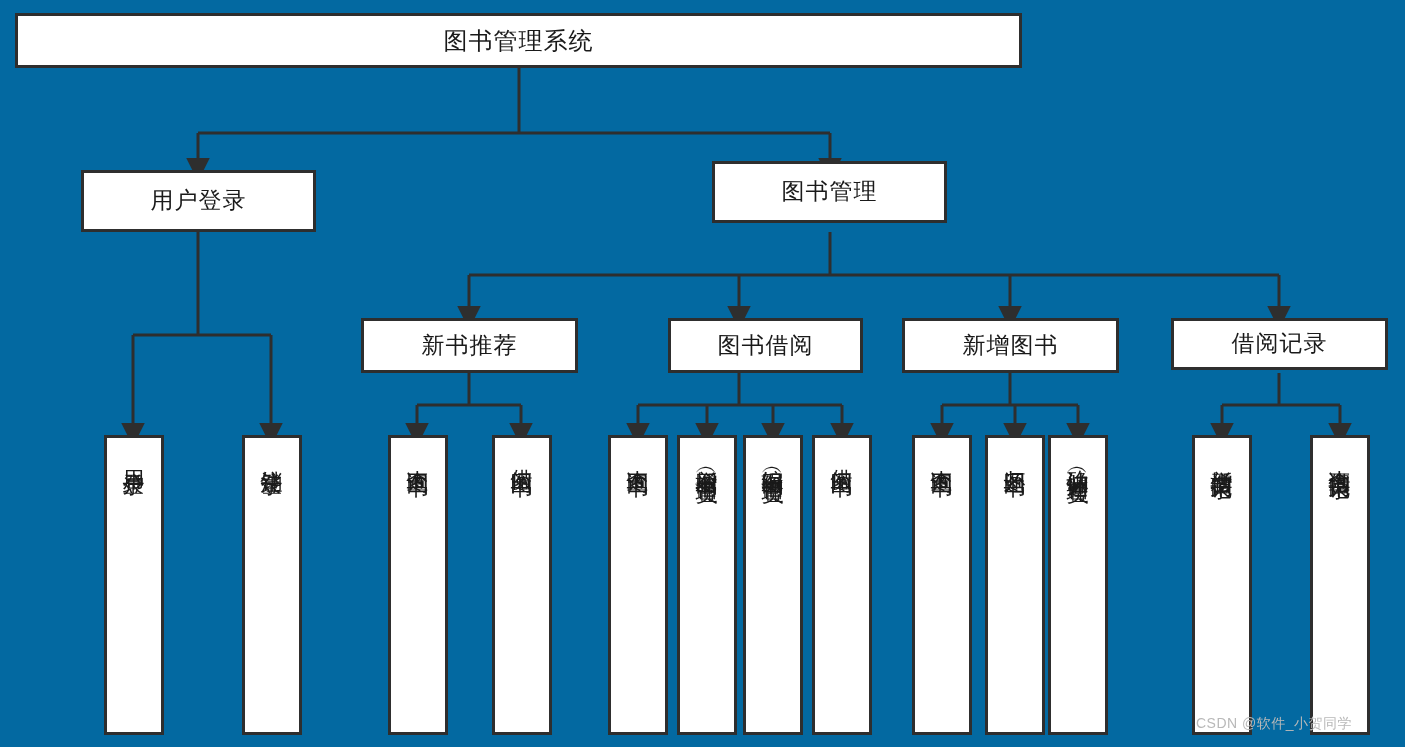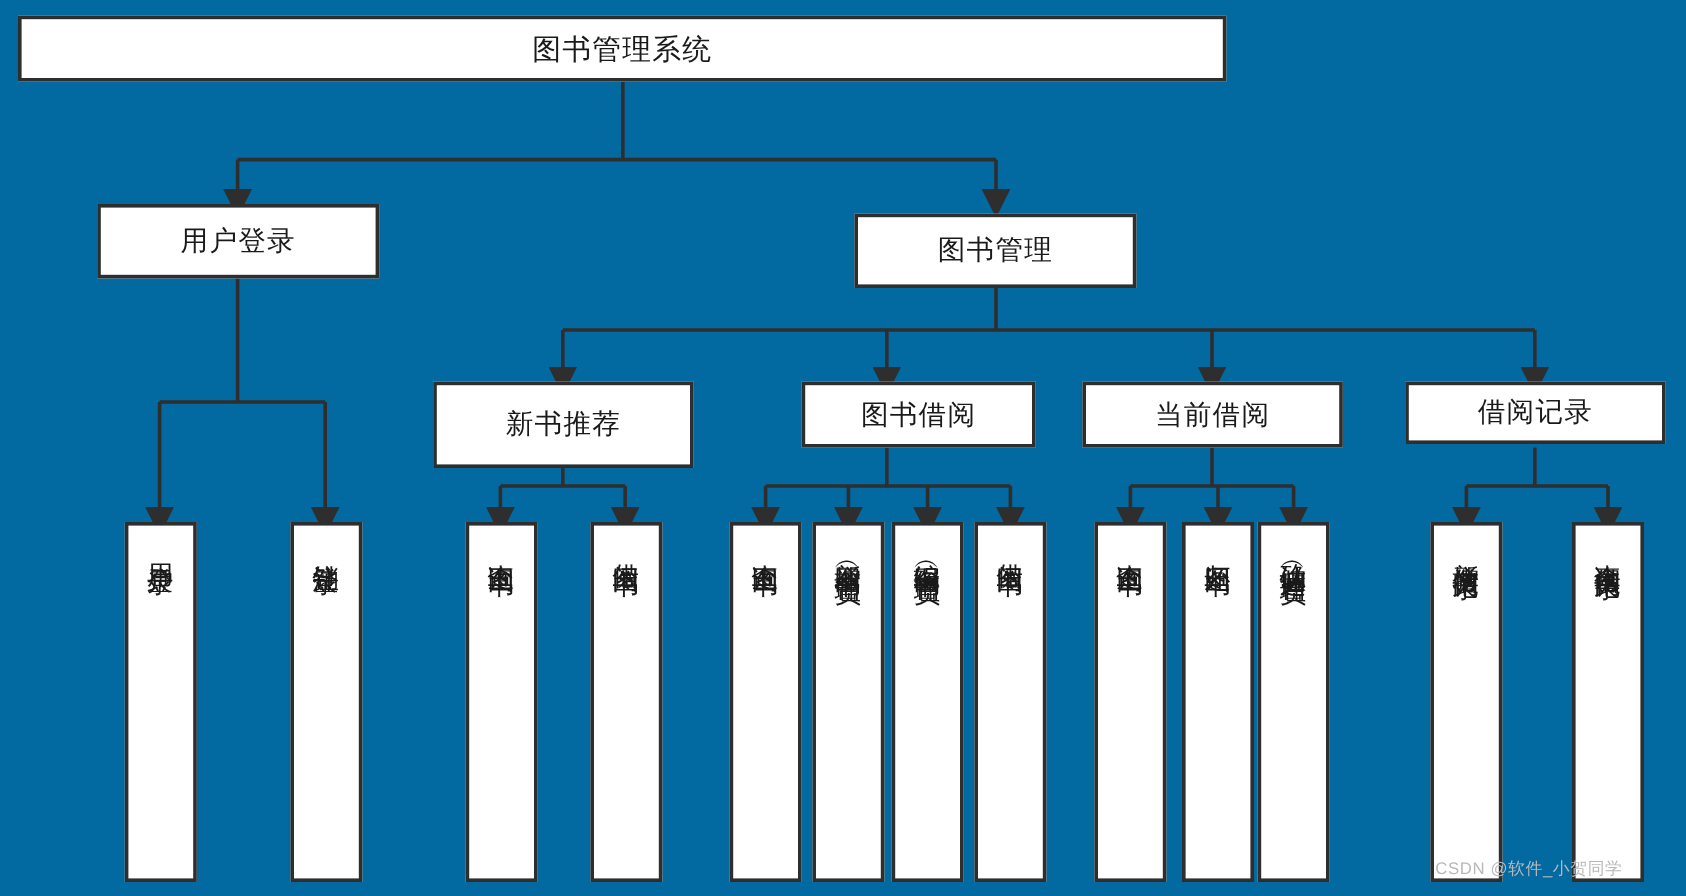--- a/index.html
+++ b/index.html
@@ -126,32 +126,32 @@
     </g>
   </svg>
 
   <div class="node root-node" style="left:15px; top:13px; width:1007px; height:55px;">
     <span>图书管理系统</span>
   </div>
 
   <div class="node h-node" style="left:81px; top:170px; width:235px; height:62px;">
     <span>用户登录</span>
   </div>
-  <div class="node h-node" style="left:712px; top:178px; width:235px; height:62px;">
+  <div class="node h-node" style="left:712px; top:161px; width:235px; height:62px;">
     <span>图书管理</span>
   </div>
 
-  <div class="node h-node" style="left:361px; top:318px; width:217px; height:72px;">
+  <div class="node h-node" style="left:361px; top:318px; width:217px; height:55px;">
     <span>新书推荐</span>
   </div>
   <div class="node h-node" style="left:668px; top:318px; width:195px; height:55px;">
     <span>图书借阅</span>
   </div>
   <div class="node h-node" style="left:902px; top:318px; width:217px; height:55px;">
-    <span>当前借阅</span>
+    <span>新增图书</span>
   </div>
   <div class="node h-node" style="left:1171px; top:318px; width:217px; height:52px;">
     <span>借阅记录</span>
   </div>
 
   <div class="node v-node" style="left:104px; top:435px; width:60px; height:300px;">
     <span class="vtext">用户登录</span>
   </div>
   <div class="node v-node" style="left:242px; top:435px; width:60px; height:300px;">
     <span class="vtext">注销登录</span>

